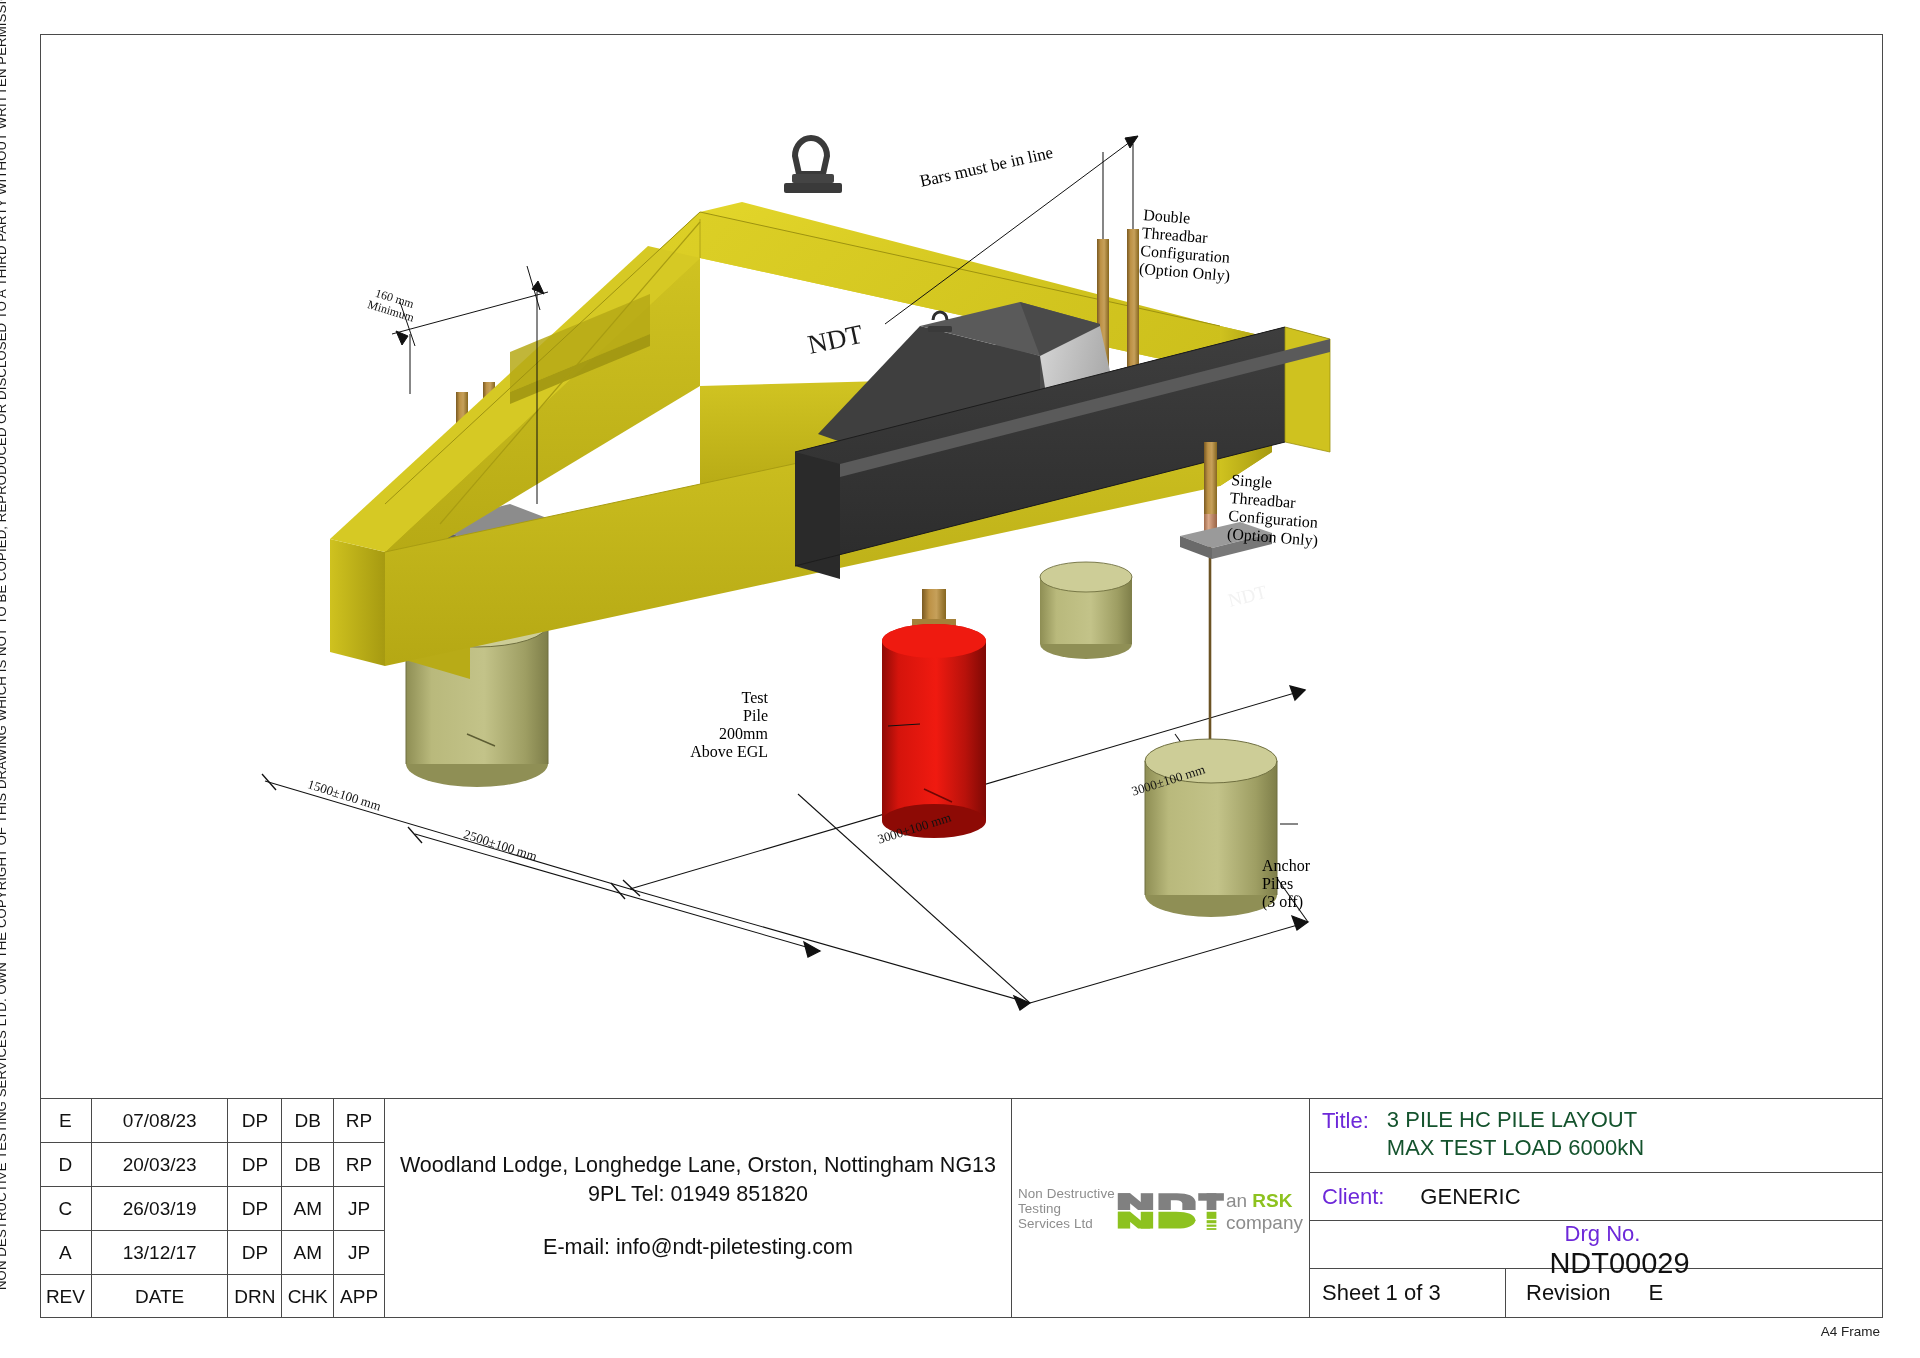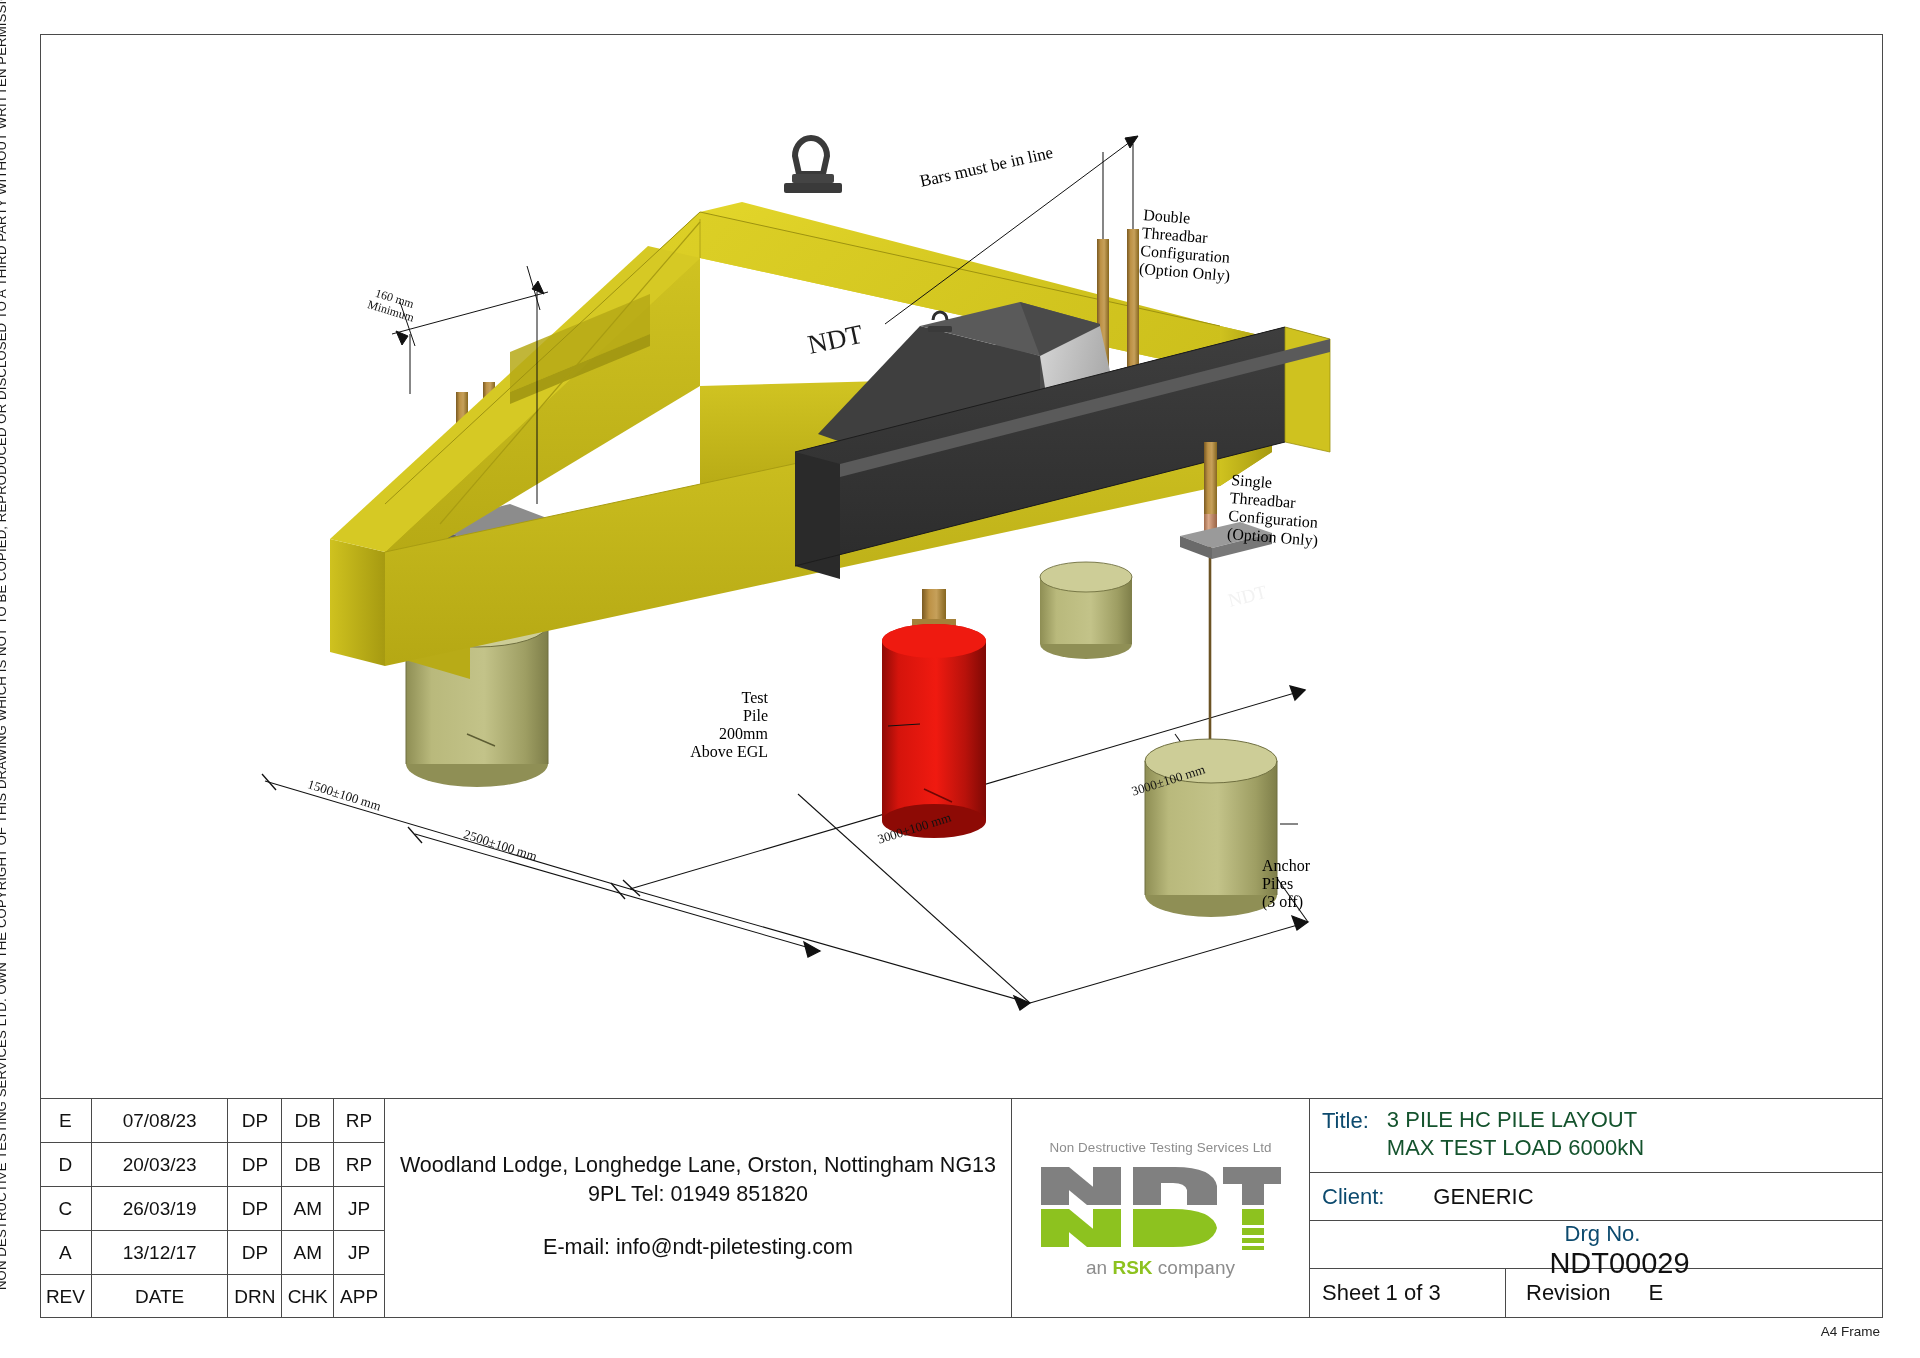--- a/index.html
+++ b/index.html
@@ -144,21 +144,21 @@
   }
   .addr-email {
     font-size: 21.5px;
     color: #111;
   }
 
   
   .logo-panel {
     width: 298px;
     display: flex;
-    flex-direction: column;
+    flex-direction: row;
     align-items: center;
     justify-content: center;
     padding: 10px 6px 8px 6px;
   }
   .logo-tagline-top {
     font-size: 13.4px;
     color: #8d8d8d;
     letter-spacing: 0.1px;
     margin-bottom: 2px;
   }
@@ -177,24 +177,24 @@
     flex-direction: column;
   }
   .tp-row {
     display: flex;
     align-items: center;
     border-bottom: 1.3px solid #4a4a4a;
     padding-left: 12px;
   }
   .tp-row:last-child { border-bottom: none; }
   .tp-title { height: 74px; align-items: flex-start; padding-top: 7px; }
-  .tp-client { height: 48px; gap: 13px; }
+  .tp-client { height: 48px; }
   .tp-drg { height: 48px; flex-direction: column; }
   .tp-sheet { height: 48px; padding-left: 0; gap: 8px; }
-  .tp-key { font-size: 22px; color: #0c4a6e; }
+  .tp-key { font-size: 22px; color: #6d28d9; }
   .tp-title .tp-key { padding-top: 2px; }
   .tp-title-val {
     margin-left: 18px;
     font-size: 22px;
     line-height: 1.28;
     color: #14532d;
     white-space: pre-line;
   }
   .tp-client-val { margin-left: 36px; font-size: 22px; color: #111; }
   .tp-drg-val { margin-left: 34px; font-size: 29px; color: #111; }

